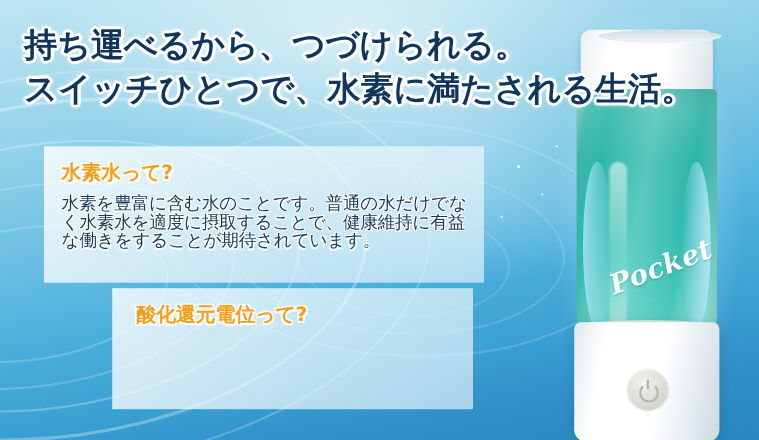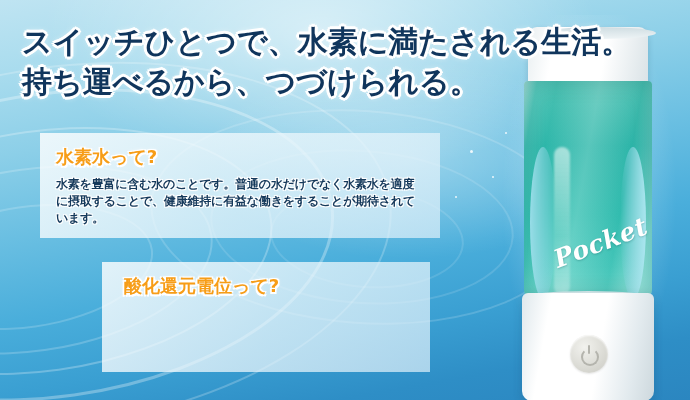--- a/index.html
+++ b/index.html
@@ -89,39 +89,39 @@
   }
 
   
   .panel {
     position: absolute;
     z-index: 6;
     background: linear-gradient(135deg, rgba(255,255,255,0.82) 0%, rgba(236,247,252,0.74) 55%, rgba(222,240,250,0.70) 100%);
     box-sizing: border-box;
     padding: 12px 14px 10px 16px;
   }
-  #panel-hydrogen { left: 40px;  top: 133px; width: 400px; height: 105px; }
+  #panel-hydrogen { left: 40px;  top: 133px; width: 400px; height: 124px; }
   #panel-orp      { left: 102px; top: 262px; width: 328px; height: 110px; padding-left: 22px; }
 
   .panel-heading {
     font-family: "DejaVu Sans", "Liberation Sans", sans-serif;
     font-size: 18px;
     font-weight: bold;
     color: #f79d17;
     margin: 0 0 7px 0;
     letter-spacing: 0px;
     text-shadow:
       -1.5px -1.5px 0 #ffffff, 1.5px -1.5px 0 #ffffff,
       -1.5px  1.5px 0 #ffffff, 1.5px  1.5px 0 #ffffff,
        0 0 4px rgba(255,255,255,0.9);
   }
   .panel-body {
     font-family: "DejaVu Sans", "Liberation Sans", sans-serif;
-    font-size: 12px;
-    font-weight: bold;
+    font-size: 16px;
+    font-weight: normal;
     line-height: 17px;
     color: #15395b;
     margin: 0;
     letter-spacing: -0.2px;
     text-shadow:
       -1px -1px 0 #ffffff, 1px -1px 0 #ffffff,
       -1px  1px 0 #ffffff, 1px  1px 0 #ffffff,
        0 0 3px rgba(255,255,255,0.85);
   }
   #panel-orp .panel-body { line-height: 17.5px; }
@@ -268,22 +268,22 @@
     <div class="ripple r6"></div>
     <div class="ripple r7"></div>
     <div class="ripple r8"></div>
     <div class="sparkle" style="left:470px; top:150px;"></div>
     <div class="sparkle" style="left:492px; top:176px; width:2px; height:2px;"></div>
     <div class="sparkle" style="left:455px; top:196px; width:2px; height:2px;"></div>
     <div class="sparkle" style="left:505px; top:132px; width:2px; height:2px;"></div>
   </div>
 
   <div id="headline">
+    <div class="headline-line">持ち運べるから、つづけられる。</div>
     <div class="headline-line">スイッチひとつで、水素に満たされる生活。</div>
-    <div class="headline-line">持ち運べるから、つづけられる。</div>
   </div>
 
   <div id="product">
     <div class="bottle-glow"></div>
     <div class="bottle-cap">
       <div class="bottle-cap-top"></div>
     </div>
     <div class="bottle-body">
       <div class="bottle-highlight"></div>
       <div class="bottle-waist-l"></div>

